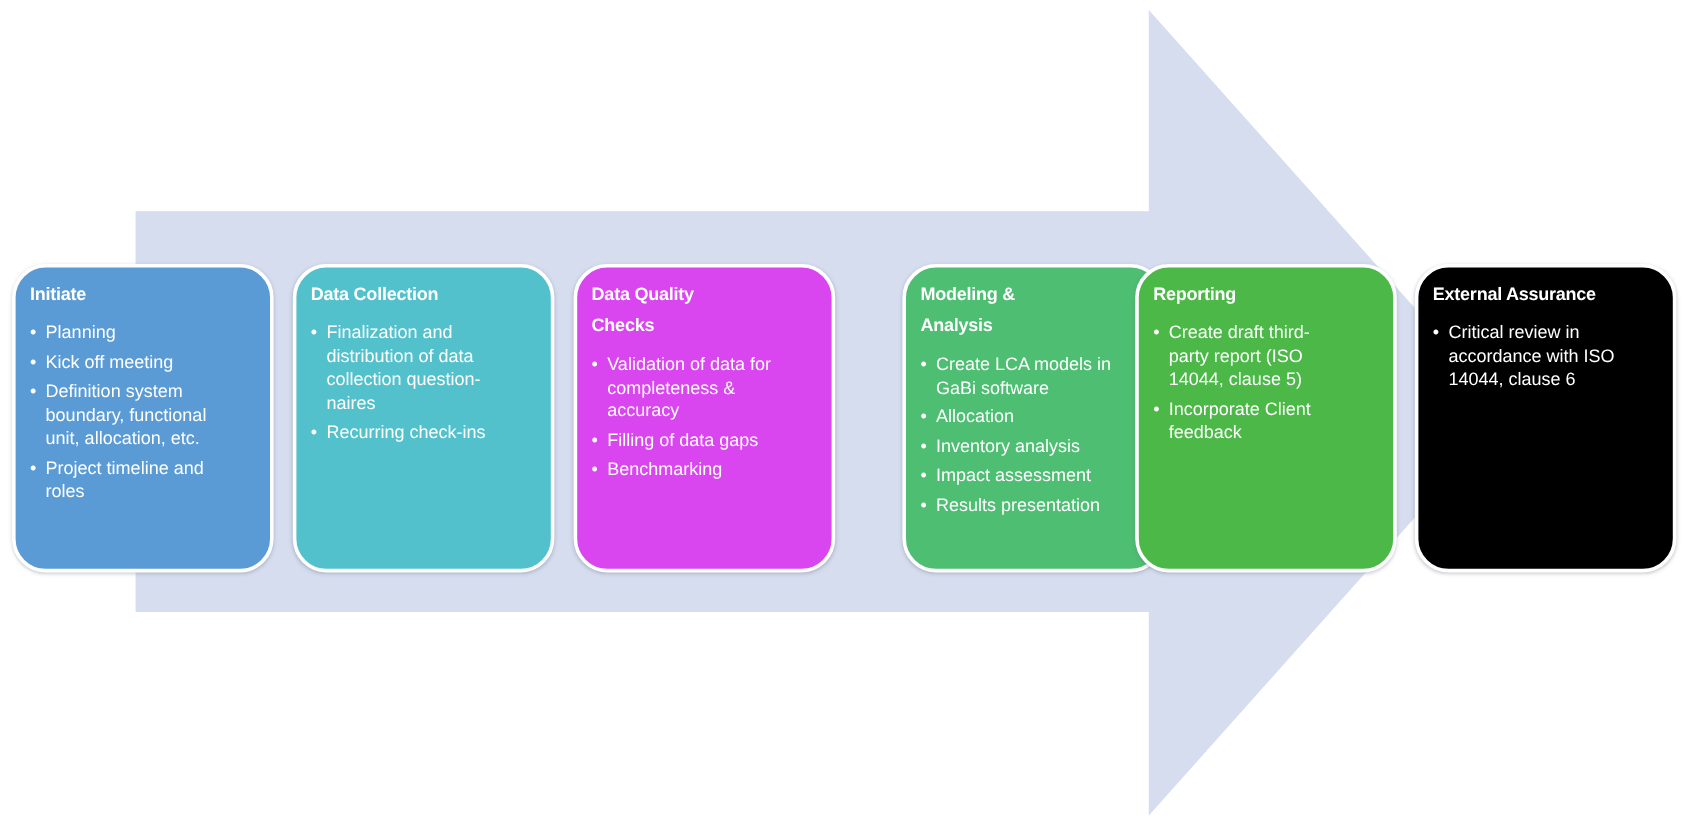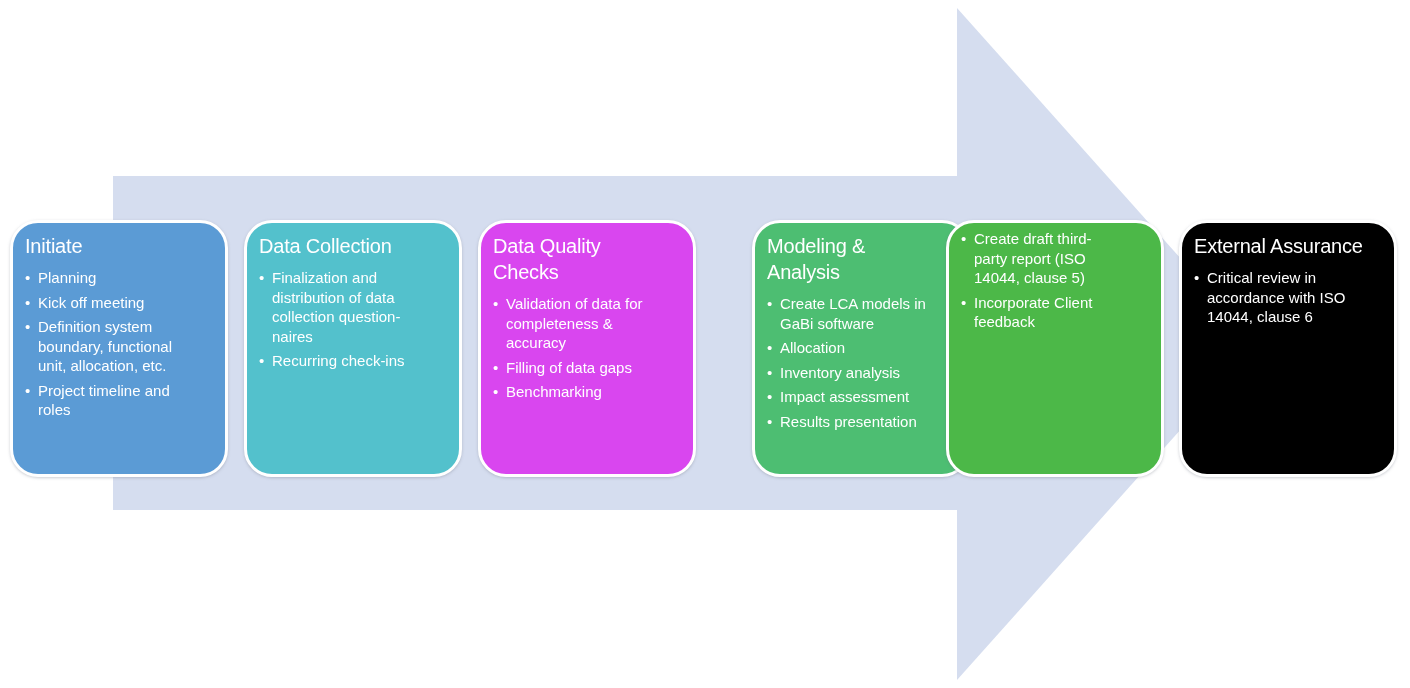--- a/index.html
+++ b/index.html
@@ -40,22 +40,22 @@
     box-sizing: border-box;
     border: 3px solid #ffffff;
     border-radius: 28px;
     padding: 6px 8px 0 12px;
     color: #ffffff;
     box-shadow: 0 1px 3px rgba(110,115,130,0.35);
     z-index: 2;
   }
   .stage-title {
     margin: 4px 0 9px 0;
-    font-size: 20px;
-    font-weight: 400;
+    font-size: 15px;
+    font-weight: 700;
     line-height: 26px;
     letter-spacing: -0.2px;
     white-space: pre-line;
   }
   .stage-bullets {
     margin: 0;
     padding: 0;
     list-style: none;
   }
   .stage-bullets li {
@@ -164,20 +164,21 @@
             <span class="bullet-text">Impact assessment</span>
           </li>
           <li>
             <span class="bullet-marker">•</span>
             <span class="bullet-text">Results presentation</span>
           </li>
         </ul>
   </section>
 
   <section class="stage" style="left: 946px; background: rgb(76, 184, 72);">
+    <h2 class="stage-title">Reporting</h2>
     <ul class="stage-bullets">
           <li>
             <span class="bullet-marker">•</span>
             <span class="bullet-text">Create draft third-
 party report (ISO
 14044, clause 5)</span>
           </li>
           <li>
             <span class="bullet-marker">•</span>
             <span class="bullet-text">Incorporate Client

